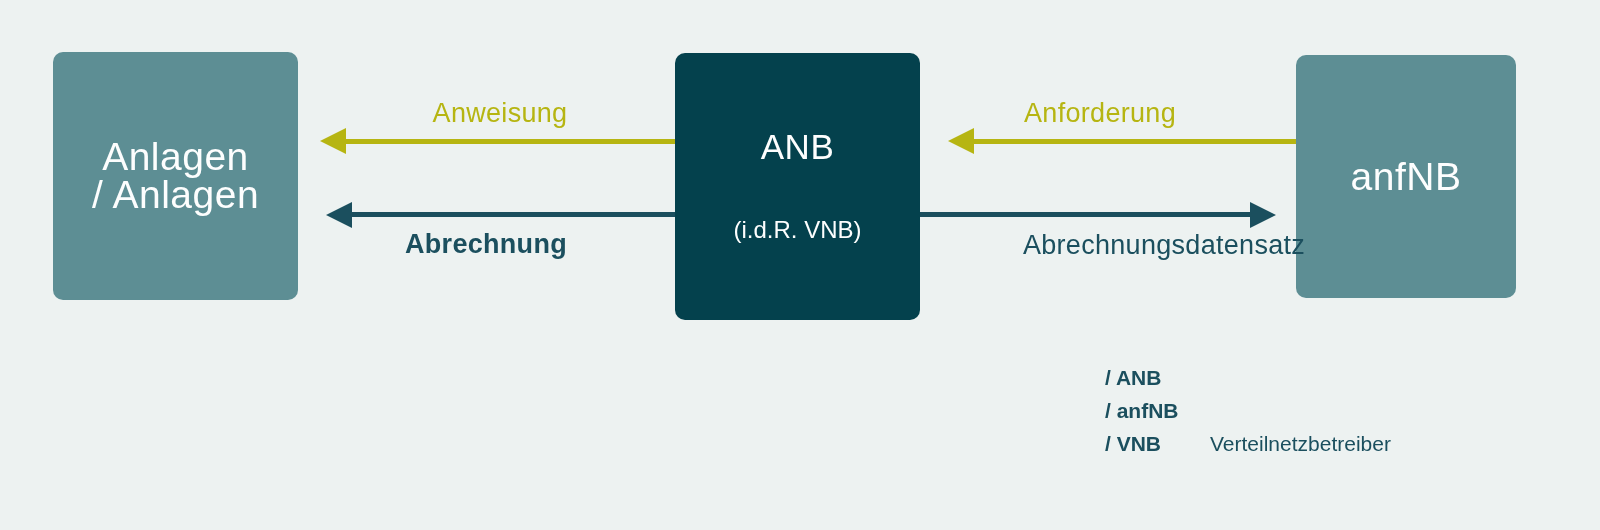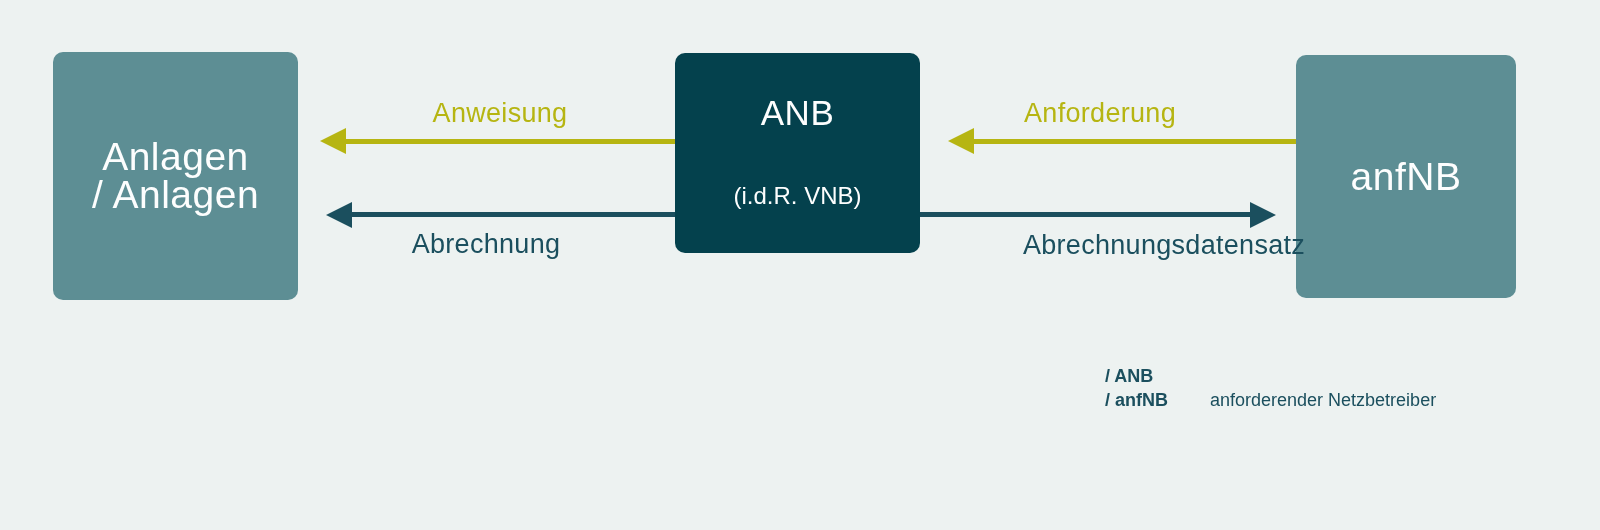--- a/index.html
+++ b/index.html
@@ -24,21 +24,21 @@
     position: absolute;
     border-radius: 10px;
     display: flex;
     flex-direction: column;
     align-items: center;
     justify-content: center;
     color: var(--text-light);
     text-align: center;
   }
   .node-left   { left: 53px;  top: 52px; width: 245px; height: 248px; background: var(--node-teal); }
-  .node-middle { left: 675px; top: 53px; width: 245px; height: 200px; background: var(--node-dark); gap: 34px; }
+  .node-middle { left: 675px; top: 53px; width: 245px; height: 267px; background: var(--node-dark); gap: 34px; }
   .node-right  { left: 1296px; top: 55px; width: 220px; height: 243px; background: var(--node-teal); }
   .node-title { font-size: 39px; font-weight: 500; line-height: 38px; letter-spacing: 0.5px; }
   .node-sub   { font-size: 24px; font-weight: 400; line-height: 32px; margin-top: 14px; }
 
   
   .arrow-line { position: absolute; height: 5px; }
   .arrow-line.olive { background: var(--accent-olive); }
   .arrow-line.dark  { background: var(--ink-dark); }
   .arrow-head { position: absolute; width: 0; height: 0; border-top: 13px solid transparent; border-bottom: 13px solid transparent; }
   .arrow-head.point-left.olive  { border-right: 26px solid var(--accent-olive); }
@@ -56,23 +56,23 @@
   .flow-label.olive { color: var(--accent-olive); }
   .flow-label.dark  { color: var(--ink-dark); }
 
   
   .legend {
     position: absolute;
     left: 1105px;
     top: 366px;
     display: flex;
     flex-direction: column;
-    gap: 3px;
+    gap: 9px;
     color: var(--ink-dark);
-    font-size: 18px;
+    font-size: 21px;
   }
   .legend-row { display: flex; align-items: baseline; }
   .legend-term { width: 105px; font-weight: 700; white-space: nowrap; }
   .legend-def  { font-weight: 500; white-space: nowrap; }
 </style>
 </head>
 <body>
 
 <div class="canvas">
 
@@ -87,35 +87,38 @@
   </div>
 
   <div class="node node-right">
     <div class="node-title">anfNB</div>
   </div>
 
   <div class="flow-label olive" style="left:500px; top:98px;">Anweisung</div>
   <div class="arrow-line olive" style="left:346px; top:139px; width:329px;"></div>
   <div class="arrow-head point-left olive" style="left:320px; top:128px;"></div>
 
-  <div class="flow-label dark" style="left:486px; top:229px;">Abrechnung</div>
+  <div class="flow-label dark" style="left:486px; top:229px;font-weight:bold;">Abrechnung</div>
   <div class="arrow-line dark" style="left:352px; top:212px; width:323px;"></div>
   <div class="arrow-head point-left dark" style="left:326px; top:202px;"></div>
 
   <div class="flow-label olive" style="left:1100px; top:98px;text-align:center;">Anforderung</div>
   <div class="arrow-line olive" style="left:974px; top:139px; width:322px;"></div>
   <div class="arrow-head point-left olive" style="left:948px; top:128px;"></div>
 
   <div class="flow-label dark" style="left:1164px; top:230px;text-align:right;">Abrechnungsdatensatz</div>
   <div class="arrow-line dark" style="left:920px; top:212px; width:330px;"></div>
   <div class="arrow-head point-right dark" style="left:1250px; top:202px;"></div>
 
   <div class="legend">
     <div class="legend-row">
       <span class="legend-term">/ ANB</span>
     </div>
     <div class="legend-row">
       <span class="legend-term">/ anfNB</span>
-      <span class="legend-def">anforderender Netzbetreiber</span>
+    </div>
+    <div class="legend-row">
+      <span class="legend-term">/ VNB</span>
+      <span class="legend-def">Verteilnetzbetreiber</span>
     </div>
   </div>
 
 </div>
 
 </body></html>

